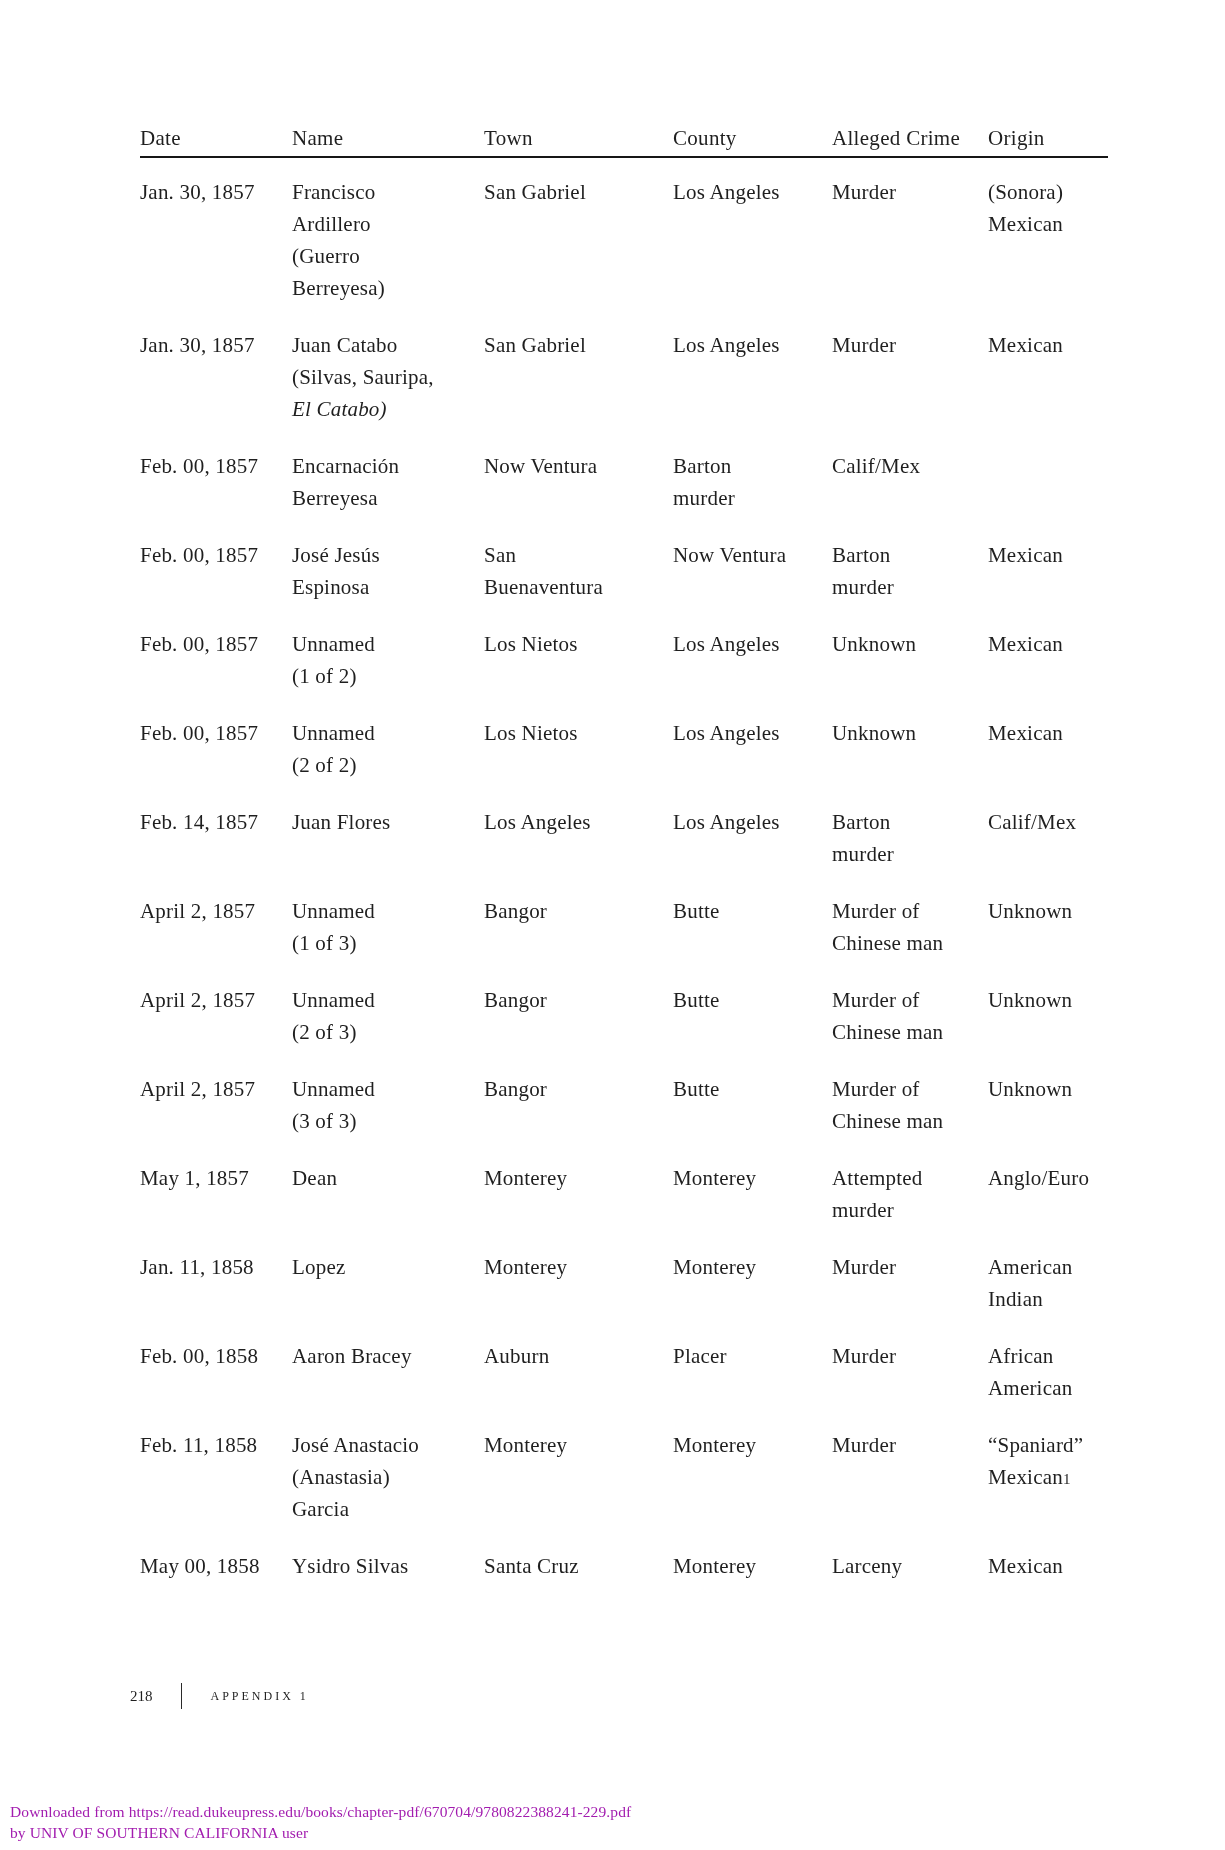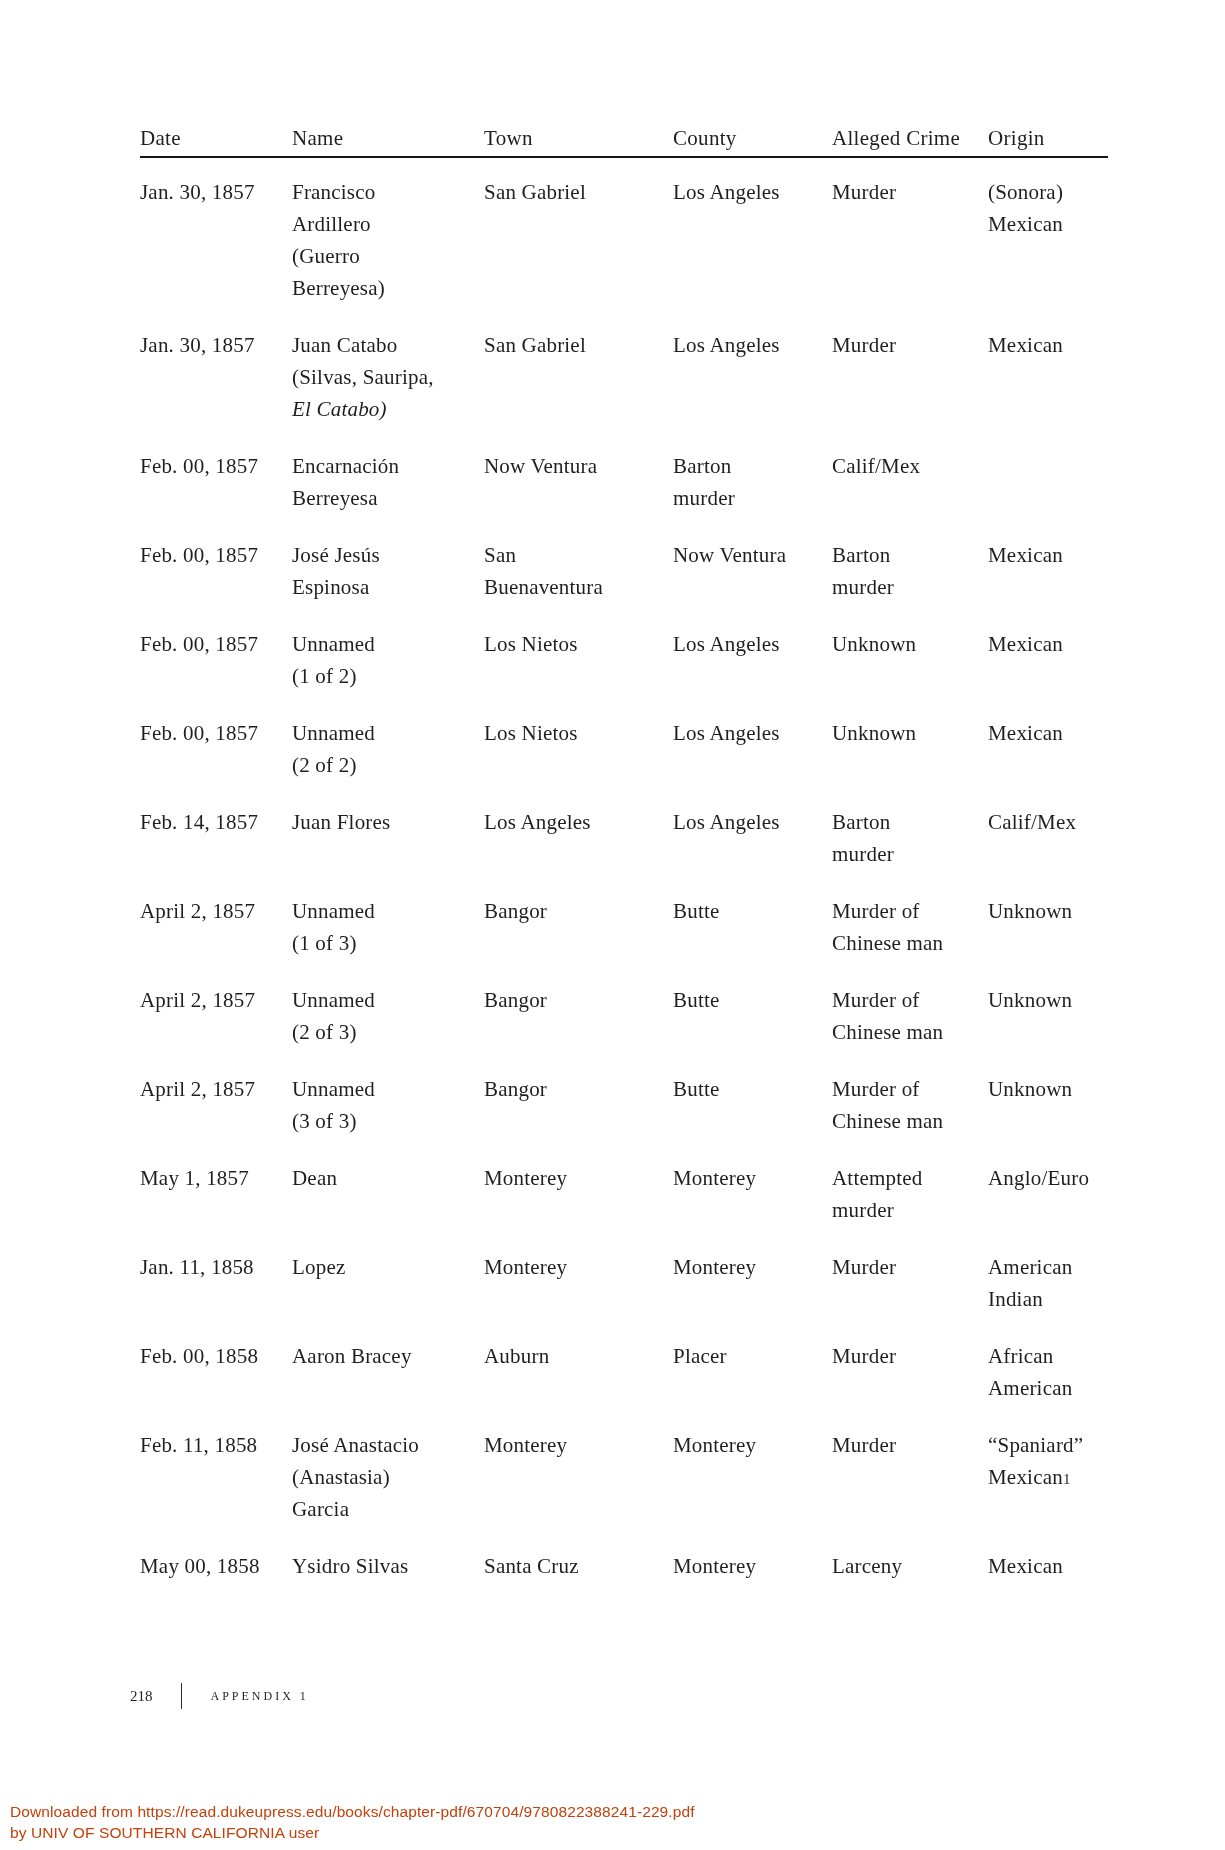--- a/index.html
+++ b/index.html
@@ -68,24 +68,24 @@
     letter-spacing: 3px;
     text-transform: uppercase;
     padding-top: 1px;
   }
 
   
   .stamp {
     position: absolute;
     left: 10px;
     top: 1801px;
-    font-family: Liberation Sans, sans-serif;
+    font-family: Liberation Serif, serif;
     font-size: 15.5px;
     line-height: 21px;
-    color: #c2410c;
+    color: #a21caf;
     letter-spacing: 0.1px;
   }
 </style>
 </head>
 <body>
 
 <div class="page-table">
   <div class="thead">
     <div class="thcell">Date</div>
     <div class="thcell">Name</div>

